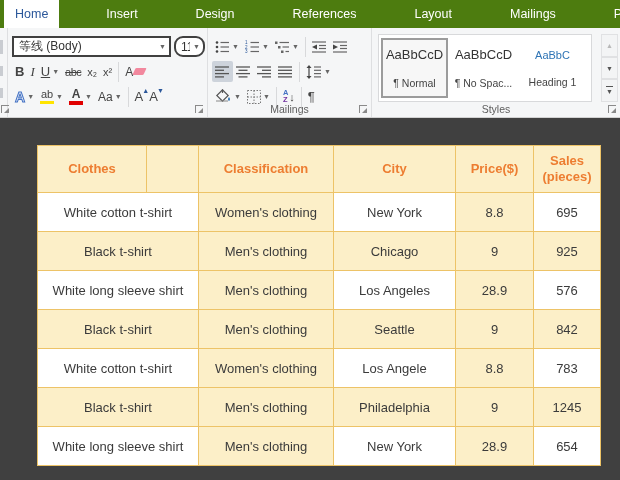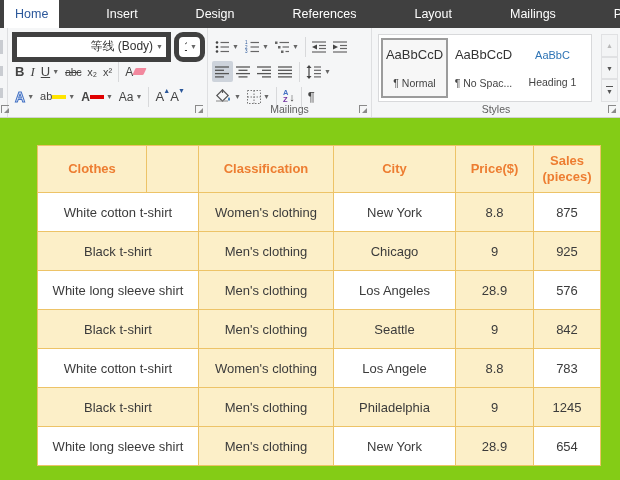--- a/index.html
+++ b/index.html
@@ -1,20 +1,20 @@
 <!DOCTYPE html>
 <html><head>
 <meta charset="utf-8">
 <style>
   * { margin:0; padding:0; box-sizing:border-box; }
   html,body { width:620px; height:480px; overflow:hidden;
     font-family:"Liberation Sans","DejaVu Sans",sans-serif; background:#fff; }
 
   
-  .tabbar { height:28px; background:#404040; display:flex; align-items:stretch;
+  .tabbar { height:28px; background:#4d7c0f; display:flex; align-items:stretch;
     color:#fff; font-size:12.5px; overflow:hidden; }
   .tabs { display:flex; align-items:stretch; }
   .tab { padding:0 11px; line-height:28px; cursor:default; white-space:nowrap;margin-left:36px; }
   .tab.active { background:#fff; color:#2B579A; margin-left:4px; }
   .tell-wrap { margin-left:auto; display:flex; align-items:center; gap:5px;
     padding-right:0; white-space:nowrap; }
 
   
   .ribbon { position:relative; height:90px; background:#F5F6F7;
     border-bottom:1px solid #D2D2D2; font-size:12px; color:#444; }
@@ -32,39 +32,39 @@
     border-color:transparent transparent #8A8A8A transparent; }
   .rrow { position:absolute; left:4px; right:2px; height:23px;
     display:flex; align-items:center; }
   .r1 { top:7px; } .r2 { top:32px; } .r3 { top:57px; }
   .rbtn { display:inline-flex; align-items:center; justify-content:center;
     height:21px; padding:0 3px; border-radius:2px; color:#444; }
   .rbtn.sel { background:#CDD3DB; }
   .dd { font-size:7px; color:#666; margin-left:2px; }
   .vsep { width:1px; height:20px; background:#D8D9DB; margin:0 3px; flex:0 0 1px; }
 
-  .combo { display:flex; align-items:center; border:5px solid #404040;
-    background:#fff; height:30px; padding:0 3px 0 5px;text-align:right; }
+  .combo { display:flex; align-items:center; border:2px solid #404040;
+    background:#fff; height:21px; padding:0 3px 0 5px; }
   .combo .cval { flex:1; font-size:12px; color:#333; white-space:nowrap;
     overflow:hidden; }
   .combo .dd { margin-left:3px; }
   .combo-font { width:163px; margin-right:3px; }
   .combo-size { width:31px;border-radius:9px; }
 
   .bold-b { font-weight:bold; font-size:13px; }
   .ital-i { font-style:italic; font-family:"Liberation Serif",serif; font-size:13px; }
   .und-u { text-decoration:underline; font-size:13px; }
   .strike { text-decoration:line-through; font-size:11px; letter-spacing:-0.5px; }
   .subsup { font-size:11px; }
   .eraser-a { font-size:12px; margin-right:1px; }
   .eraser { width:11px; height:7px; background:#F2889E; transform:skewX(-25deg);
     border-radius:1px; }
   .fx-a { font-size:14px; font-weight:bold; color:#E8EFFA;
     -webkit-text-stroke:1px #4472C4; }
-  .mark-wrap,.fcol-wrap { display:flex; flex-direction:row; align-items:center;
+  .mark-wrap,.fcol-wrap { display:flex; flex-direction:column; align-items:center;
     line-height:1; }
   .mark-ab { font-size:11px; }
   .bar { width:14px; height:3.5px; margin-top:1px; }
   .bar-y { background:#FFE400; } .bar-r { background:#E00000; }
   .fcol-a { font-size:12px; font-weight:bold; }
   .aa { font-size:12px; }
   .grow-wrap { position:relative; font-size:13px; }
   .caret { position:absolute; top:-2px; right:-6px; font-size:7px; color:#2B579A; }
 
   .sorticon { display:flex; align-items:center; gap:1px; }
@@ -92,21 +92,21 @@
     align-items:center; justify-content:center; font-size:7px; color:#555; }
   .sbtn.disabled { color:#B8B8B8; }
   .sbtn .morebar { display:flex; flex-direction:column; align-items:center;
     line-height:1; }
   .morebar i { display:block; width:7px; height:1.5px; background:#555;
     margin-bottom:1px; }
 
   .clip-frag { position:absolute; left:0; background:#C9CCD1; }
 
   
-  .doc { position:relative; height:362px; background:#84cc16; }
+  .doc { position:relative; height:362px; background:#404040; }
   table.word { position:absolute; left:37px; top:27px; border-collapse:collapse;
     table-layout:fixed; font-size:13px; color:#3B3B3B; }
   table.word th, table.word td { border:1px solid #EDC367; text-align:center;
     vertical-align:middle; padding:2px 4px; background:#fff; }
   table.word th { height:47px; color:#ED7D31; font-weight:bold;
     background:#FCEFC8; line-height:1.25; }
   table.word td { height:39px; }
   table.word td.fill { background:#FCEFC8; }
 </style>
 </head>
@@ -385,21 +385,21 @@
           <th>Price($)</th>
           <th>Sales (pieces)</th>
         </tr>
       </thead>
     <tbody>
         <tr>
           <td colspan="2">White cotton t-shirt</td>
           <td class="fill">Women's clothing</td>
           <td>New York</td>
           <td class="fill">8.8</td>
-          <td>875</td>
+          <td>695</td>
         </tr>
         <tr>
           <td colspan="2" class="fill">Black t-shirt</td>
           <td class="fill">Men's clothing</td>
           <td class="fill">Chicago</td>
           <td class="fill">9</td>
           <td class="fill">925</td>
         </tr>
         <tr>
           <td colspan="2">White long sleeve shirt</td>

